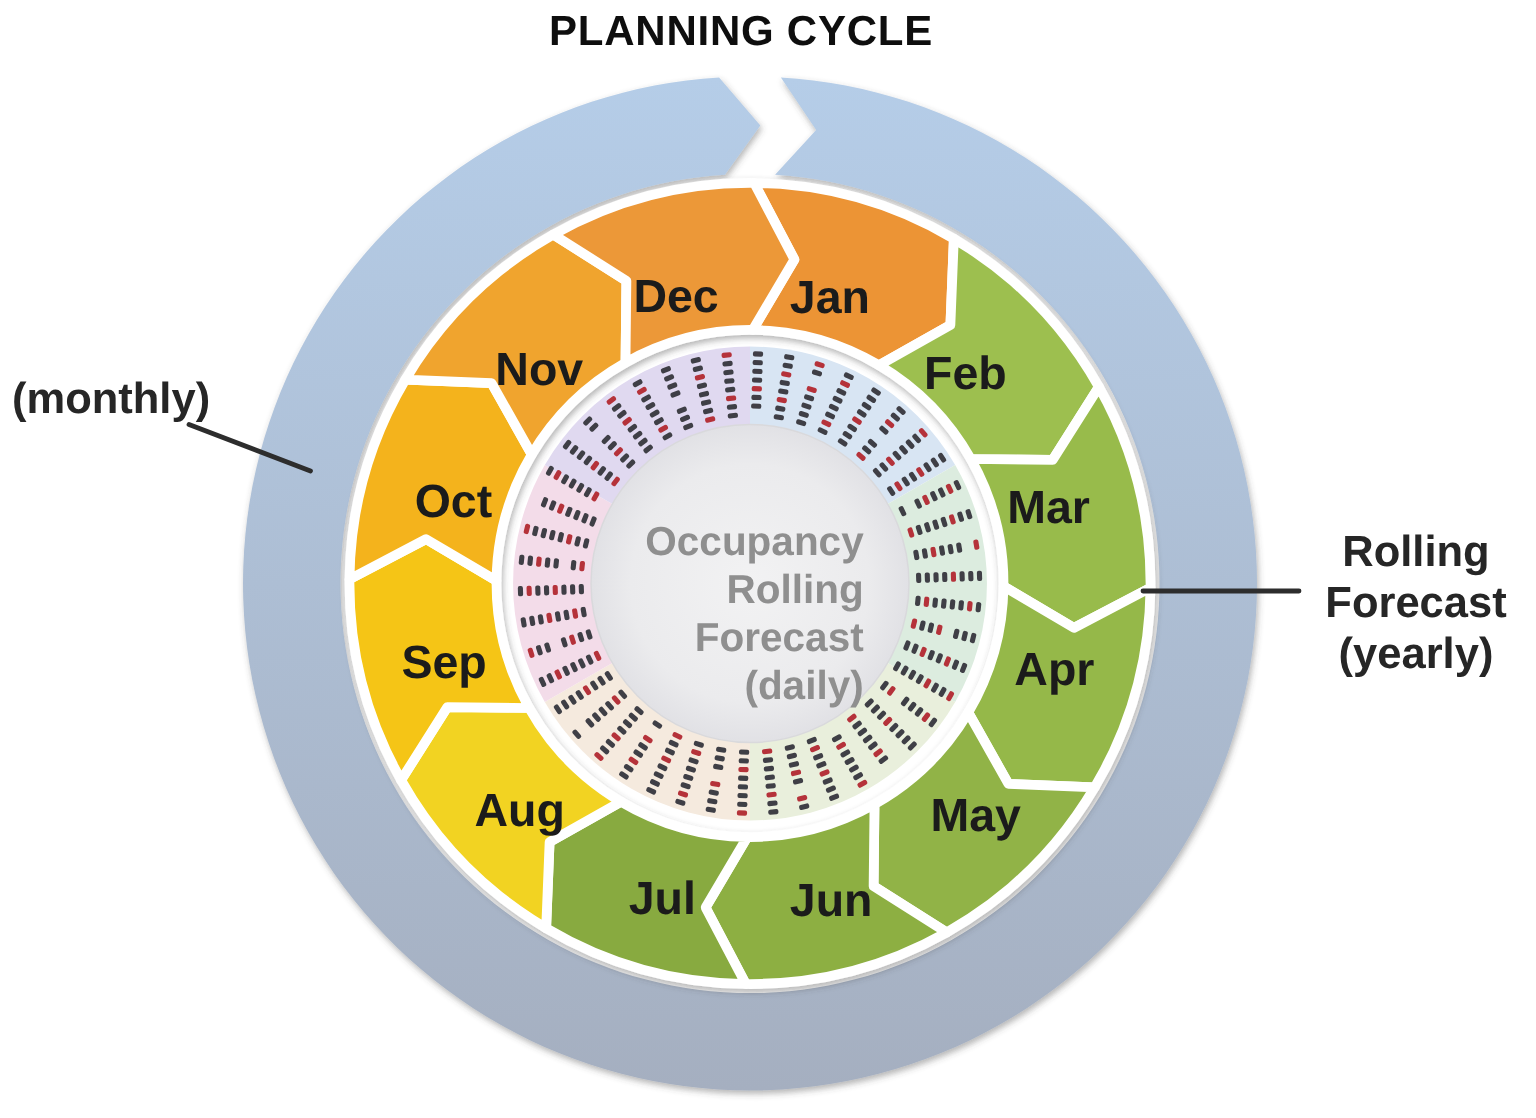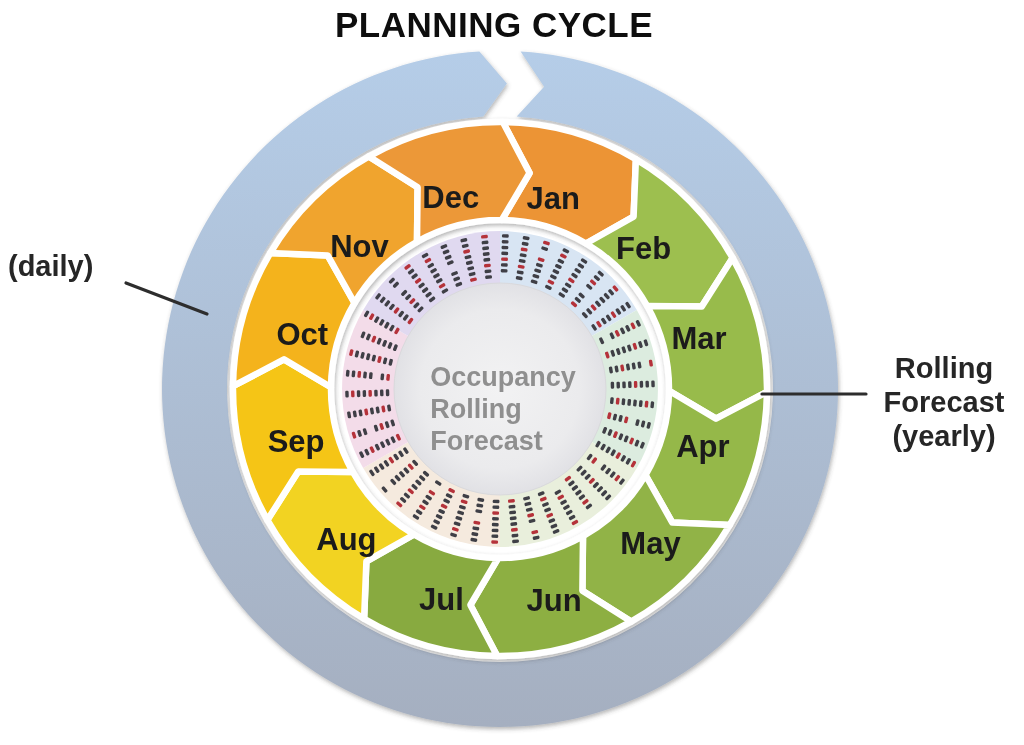--- a/index.html
+++ b/index.html
@@ -3,48 +3,48 @@
 <meta charset="utf-8">
 <style>
   html,body{margin:0;padding:0;background:#ffffff;}
   .canvas{
     position:relative;width:1024px;height:745px;background:#ffffff;
     font-family:"Liberation Sans",sans-serif;overflow:hidden;
   }
   #diagram{position:absolute;left:0;top:0;z-index:1;}
   .title{
     position:absolute;top:5px;left:494px;transform:translateX(-50%);
-    font-size:35px;font-weight:bold;color:#0e0e0e;letter-spacing:.5px;
+    font-size:28px;font-weight:bold;color:#0e0e0e;letter-spacing:.5px;
     white-space:nowrap;z-index:2;
   }
   .side-label{
     position:absolute;font-weight:bold;font-size:29px;color:#262626;
     line-height:34px;z-index:2;
   }
   .side-label.budget{left:8px;top:249px;text-align:left;}
   .side-label.rolling{left:866px;top:351px;width:156px;text-align:center;}
   .center-label{
     position:absolute;left:503px;top:409px;transform:translate(-50%,-50%);
-    text-align:left;font-weight:bold;font-size:27px;line-height:32px;
+    text-align:right;font-weight:bold;font-size:27px;line-height:32px;
     color:#8f8f8f;z-index:2;white-space:nowrap;
   }
   .month-text{
     font-size:31px;font-weight:bold;fill:#1b1b1b;
     font-family:"Liberation Sans",sans-serif;
   }
 </style>
 </head>
 <body>
 
 <div class="canvas">
 
   <div class="title">PLANNING CYCLE</div>
 
   <div class="side-label budget">
-    <div>(daily)</div>
+    <div>(monthly)</div>
   </div>
 
   <div class="side-label rolling">
     <div>Rolling</div>
     <div>Forecast</div>
     <div>(yearly)</div>
   </div>
 
   <svg id="diagram" width="1024" height="745" viewBox="0 0 1024 745">
       <defs>
@@ -543,15 +543,16 @@
         <text x="450.7" y="207.9" text-anchor="middle" class="month-text">Dec</text>
       </g>
       <path d="M 126 283 L 207 314" stroke="#2D2D2D" stroke-width="3.2" fill="none" stroke-linecap="round"></path>
       <path d="M 762 394 L 866 394" stroke="#2D2D2D" stroke-width="3.2" fill="none" stroke-linecap="round"></path>
     </svg>
 
   <div class="center-label">
     <div>Occupancy</div>
     <div>Rolling</div>
     <div>Forecast</div>
+    <div>(daily)</div>
   </div>
 
 </div>
 
 </body></html>

